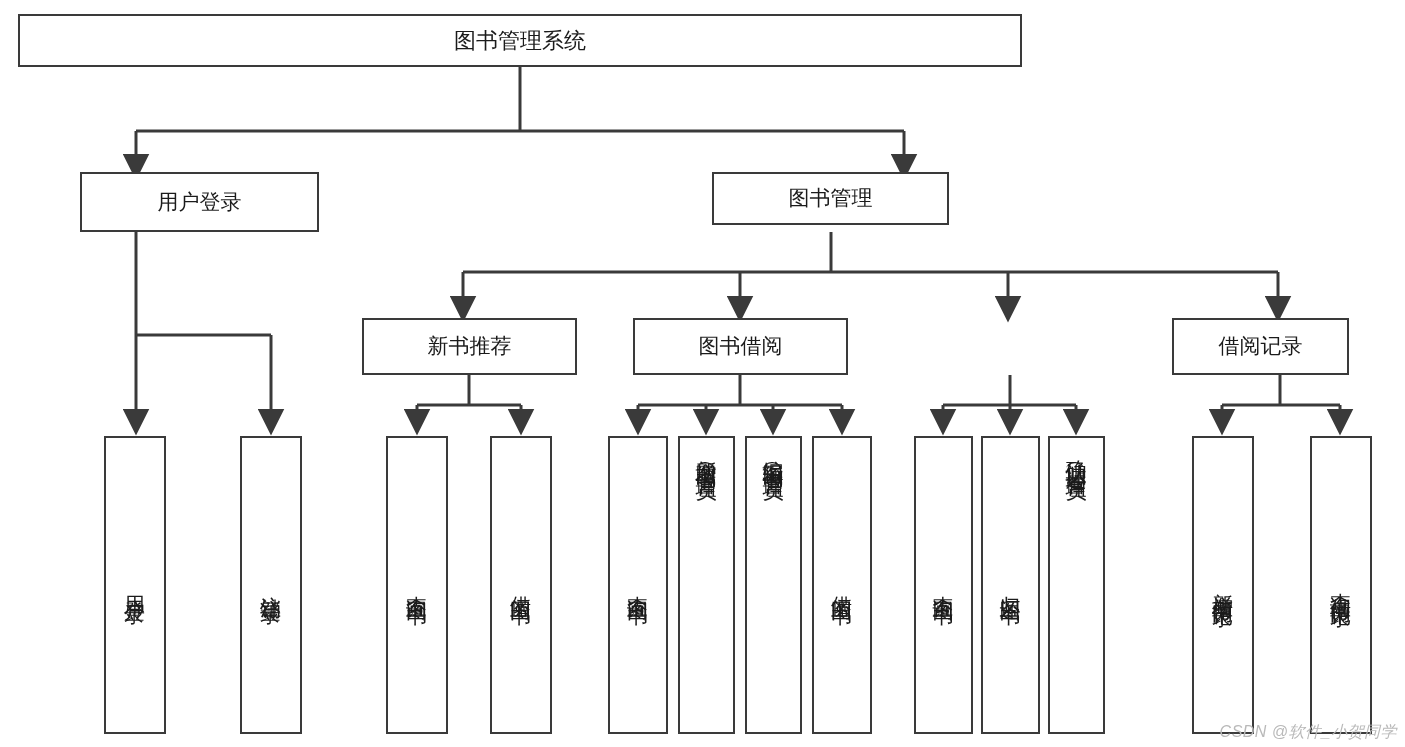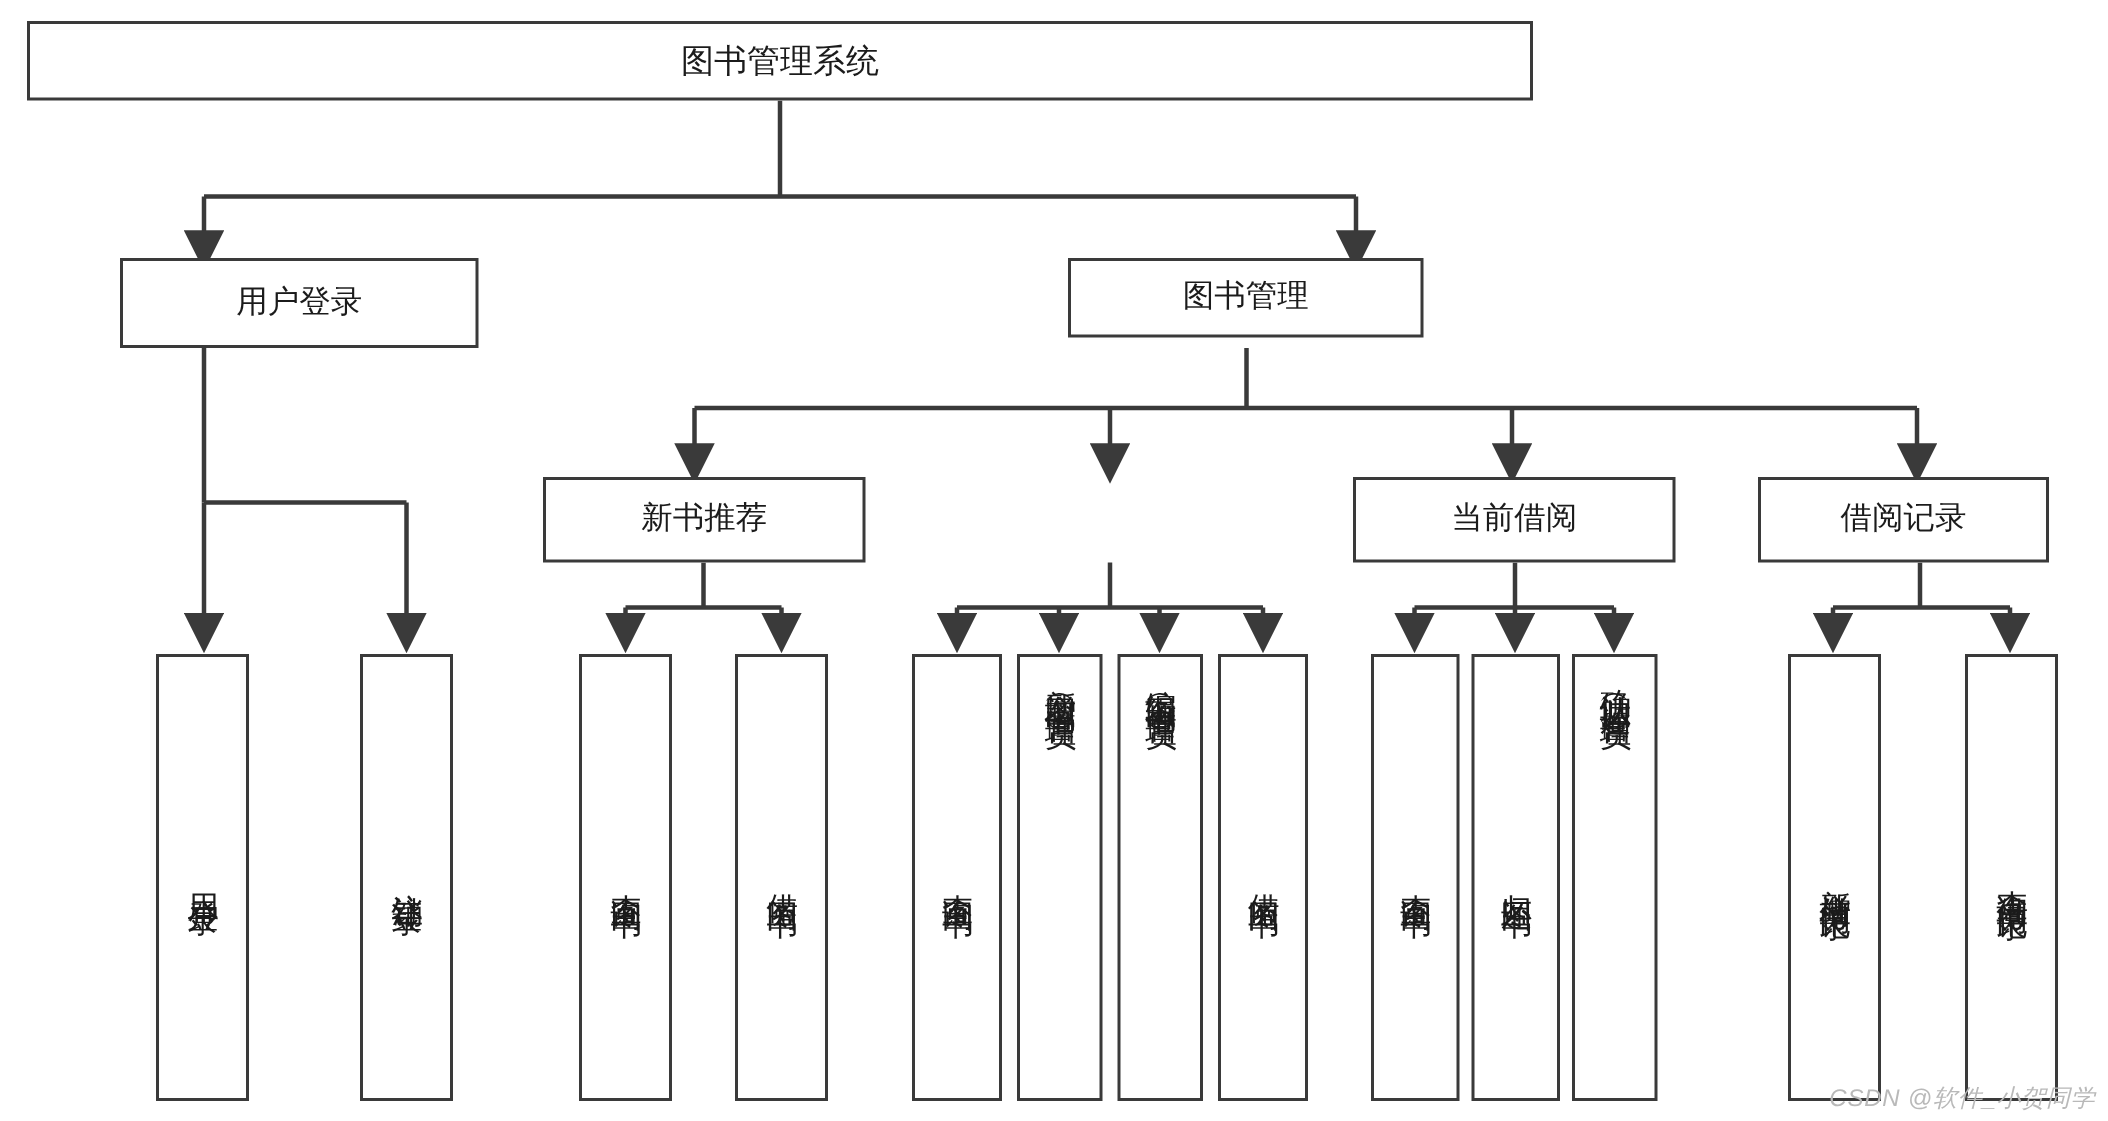--- a/index.html
+++ b/index.html
@@ -137,24 +137,24 @@
   <div class="node horiz" style="left:80px; top:172px; width:239px; height:60px;">
     <span class="label">用户登录</span>
   </div>
   <div class="node horiz" style="left:712px; top:172px; width:237px; height:53px;">
     <span class="label">图书管理</span>
   </div>
 
   <div class="node horiz" style="left:362px; top:318px; width:215px; height:57px;">
     <span class="label">新书推荐</span>
   </div>
-  <div class="node horiz" style="left:902px; top:318px; width:215px; height:57px;">
-    <span class="label">当前借阅</span>
-  </div>
-  <div class="node horiz" style="left:1172px; top:318px; width:194px; height:57px;">
+  <div class="node horiz" style="left:633px; top:318px; width:215px; height:57px;">
+    <span class="label">图书借阅</span>
+  </div>
+  <div class="node horiz" style="left:1172px; top:318px; width:177px; height:57px;">
     <span class="label">借阅记录</span>
   </div>
 
   <div class="node vert" style="left:104px; top:436px; width:62px; height:298px;">
     <span class="label">用户登录</span>
   </div>
   <div class="node vert" style="left:240px; top:436px; width:62px; height:298px;">
     <span class="label">注销登录</span>
   </div>
 

